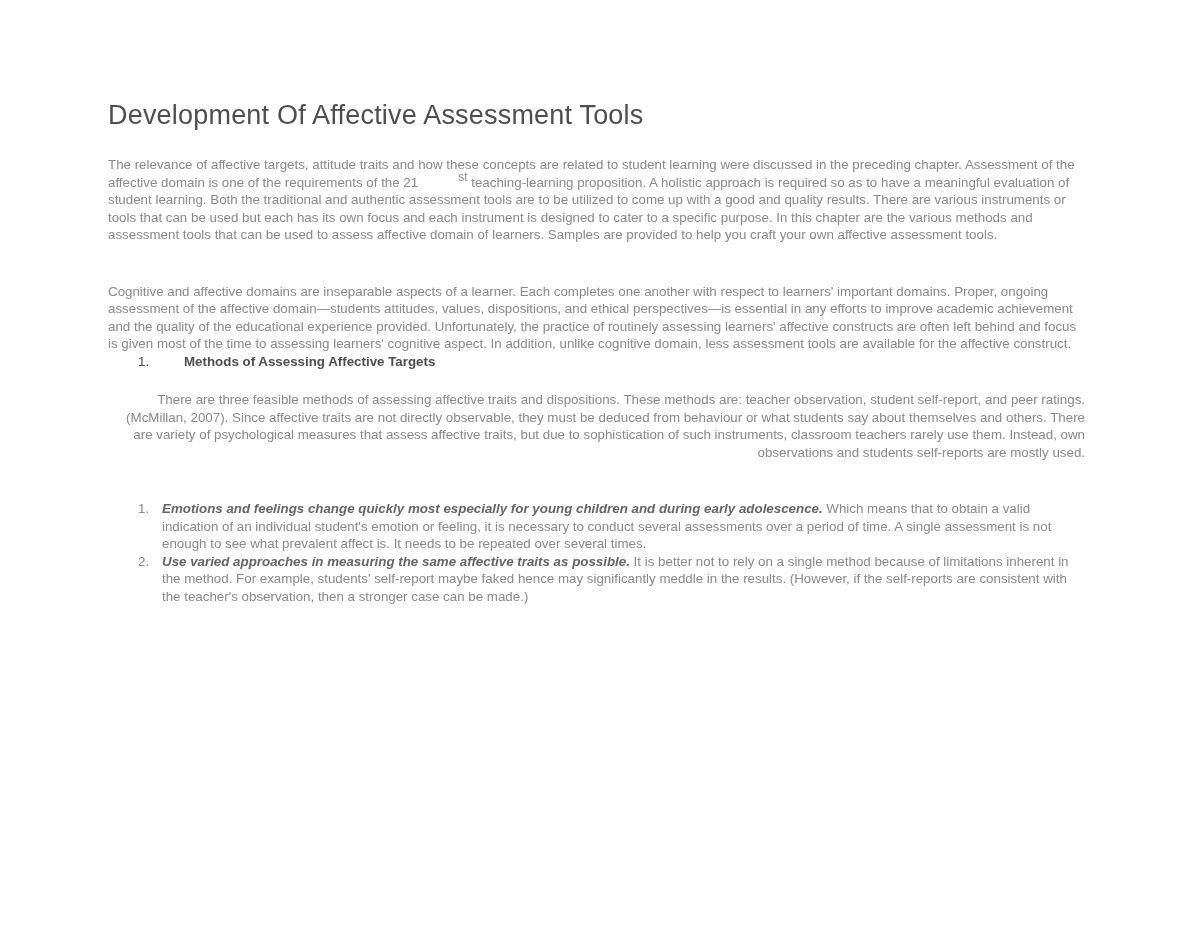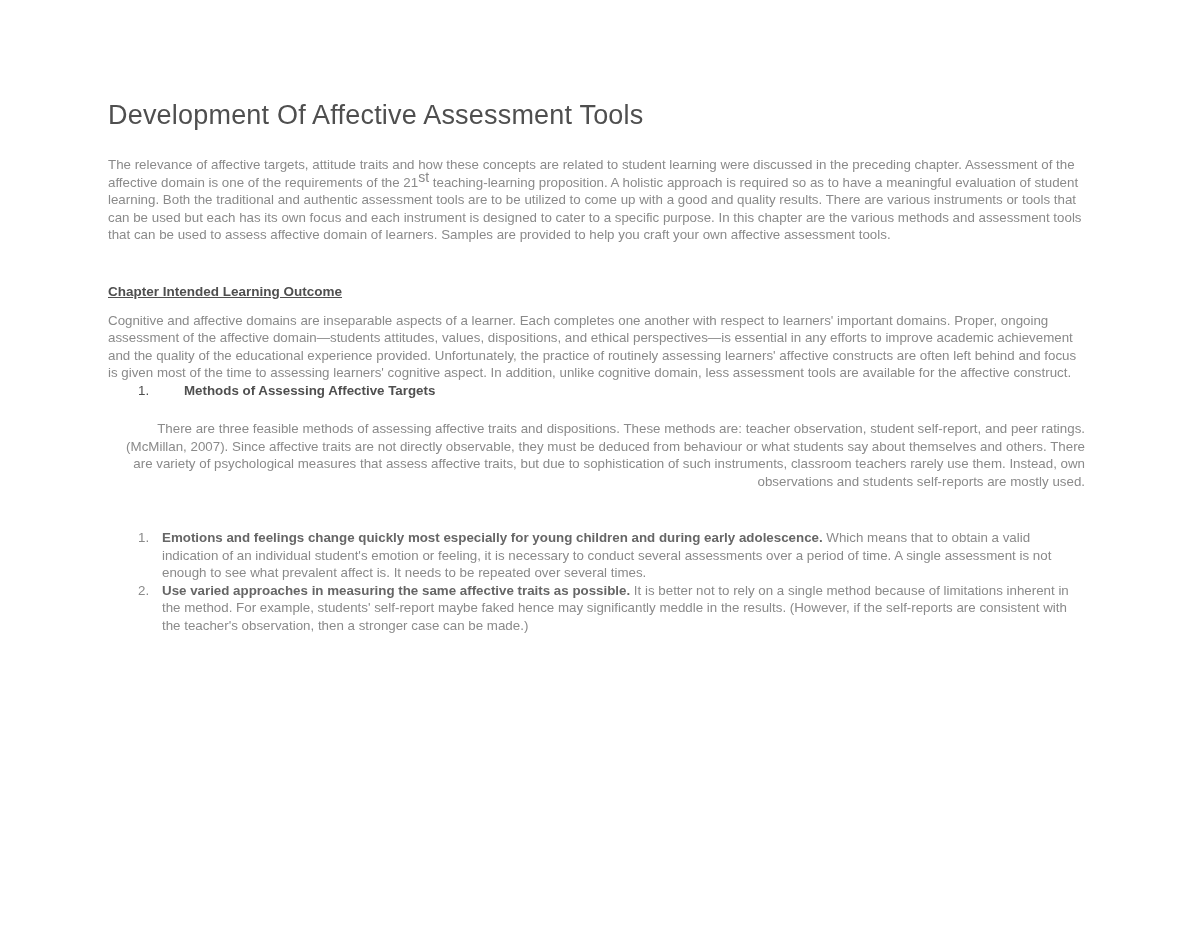--- a/index.html
+++ b/index.html
@@ -27,21 +27,21 @@
     color:var(--c-heading);
     margin:0 0 25px 0;
     letter-spacing:0.2px;
   }
   p, .num-row{
     font-size:13.33px;
     line-height:17.5px;
     margin:0;
   }
   .intro{margin-bottom:39px;}
-  sup.ordinal{font-size:14px; line-height:0; vertical-align:super;}
+  sup.ordinal{font-size:12px; line-height:0; vertical-align:super;margin-left:40px;}
   h2.sub-heading{
     font-size:13.5px;
     font-weight:700;
     line-height:18px;
     color:var(--c-heading);
     text-decoration:underline;
     margin:0 0 11px 0;
   }
   .outcome-para{margin-bottom:8px;}
   .cognitive-para{}
@@ -64,32 +64,31 @@
   .considerations-intro{margin-bottom:20px;}
   .olist{margin:0;}
   .olist .num-row{display:flex;}
   .olist .num{
     width:24px;
     padding-left:30px;
     flex:none;
     color:var(--c-body);
   }
   .olist .li-body{flex:1;}
-  .olist .li-body b{font-weight:700;color:var(--c-bold);}
+  .olist .li-body b{font-weight:700;color:var(--c-bold);font-style:italic;}
 </style>
 </head>
 <body>
 
 <div class="page">
 
   <h1 class="doc-title">Development Of Affective Assessment Tools</h1>
 
   <p class="intro"><span>The relevance of affective targets, attitude traits and how these concepts are related to student learning were discussed in the preceding chapter. Assessment of the affective domain is one of the requirements of the 21</span><sup class="ordinal">st</sup><span> teaching-learning proposition. A holistic approach is required so as to have a meaningful evaluation of student learning. Both the traditional and authentic assessment tools are to be utilized to come up with a good and quality results. There are various instruments or tools that can be used but each has its own focus and each instrument is designed to cater to a specific purpose. In this chapter are the various methods and assessment tools that can be used to assess affective domain of learners. Samples are provided to help you craft your own affective assessment tools.</span></p>
 
-  <h2 class="sub-heading">Chapter Intended Learning Outcome</h2>
 
 
   <p class="cognitive-para">Cognitive and affective domains are inseparable aspects of a learner. Each completes one another with respect to learners' important domains. Proper, ongoing assessment of the affective domain—students attitudes, values, dispositions, and ethical perspectives—is essential in any efforts to improve academic achievement and the quality of the educational experience provided. Unfortunately, the practice of routinely assessing learners' affective constructs are often left behind and focus is given most of the time to assessing learners' cognitive aspect. In addition, unlike cognitive domain, less assessment tools are available for the affective construct.</p>
 
   <div class="num-heading">
     <span class="num">1.</span>
     <span class="ht">Methods of Assessing Affective Targets</span>
   </div>
 
   <p class="methods-para">There are three feasible methods of assessing affective traits and dispositions. These methods are: teacher observation, student self-report, and peer ratings. (McMillan, 2007). Since affective traits are not directly observable, they must be deduced from behaviour or what students say about themselves and others. There are variety of psychological measures that assess affective traits, but due to sophistication of such instruments, classroom teachers rarely use them. Instead, own observations and students self-reports are mostly used.</p>

